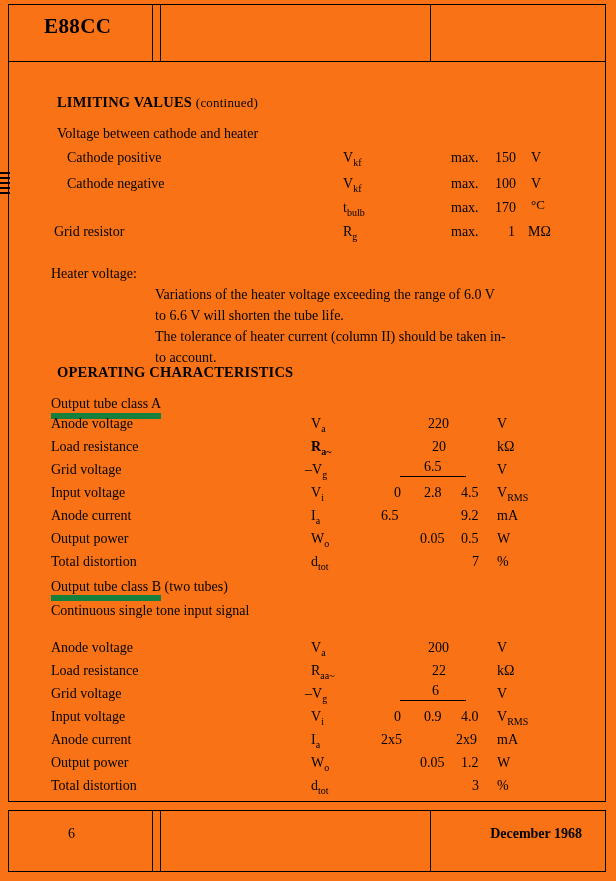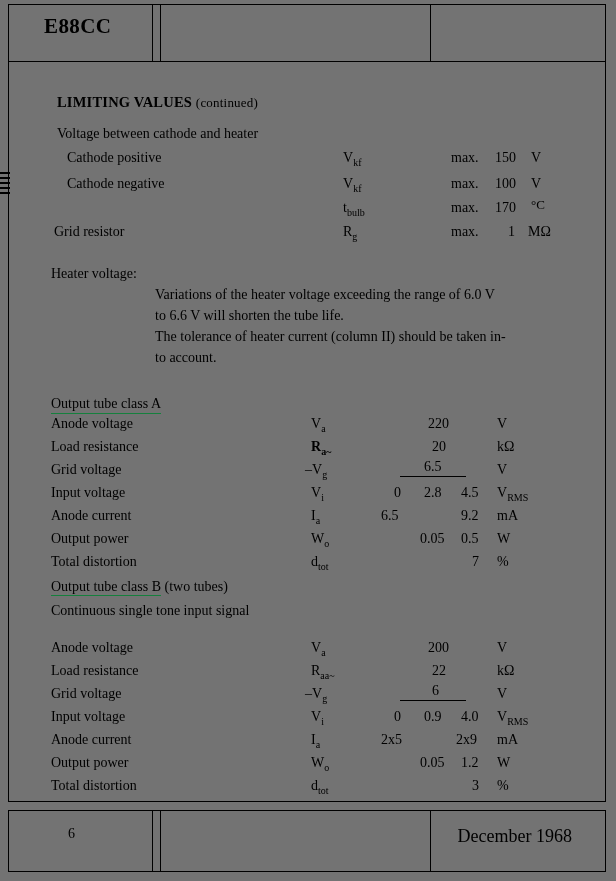--- a/index.html
+++ b/index.html
@@ -13,21 +13,21 @@
     position: relative;
     font-family: "Liberation Serif", serif;
     color: #000;
     overflow: hidden;
   }
   .page {
     position: absolute;
     left: 0; top: 0;
     width: 616px;
     height: 881px;
-    background: #737373;
+    background: #f97316;
   }
 
   
   .frame-top {
     position: absolute;
     left: 8px; top: 4px;
     width: 598px; height: 58px;
     border: 1.5px solid #000;
     box-sizing: border-box;
   }
@@ -74,23 +74,24 @@
   }
 
   .page-num {
     position: absolute;
     left: 68px;
     top: 826px;
     font-size: 14px;
   }
   .date {
     position: absolute;
-    right: 44px;
+    right: 34px;
     top: 826px;
-    font-size: 18px;
+    font-size: 14px;
+    font-weight: bold;
   }
 
   
   .ticks {
     position: absolute;
     left: 0px;
     top: 172px;
     width: 10px;
   }
   .ticks span {
@@ -120,21 +121,21 @@
     font-size: 13px;
   }
 
   .txt {
     position: absolute;
     font-size: 14px;
     white-space: nowrap;
   }
 
   .underline {
-    border-bottom: 1px solid #15803d;
+    border-bottom: 6px solid #15803d;
     padding-bottom: 1px;
   }
 
   .sym { position: absolute; font-size: 14px; white-space: nowrap; }
   .sym sub { font-size: 10px; }
   .val { position: absolute; font-size: 14px; white-space: nowrap; }
   .unit { position: absolute; font-size: 14px; white-space: nowrap; }
   .unit sub { font-size: 10px; margin-top: 34px; }
 
   .rule {
@@ -204,20 +205,21 @@
     <div class="val" style="left:451px; top:148px;">max.</div>
     <div class="val" style="left:508px; top:148px;">1</div>
     <div class="unit" style="left:528px; top:148px;">MΩ</div>
 
     <div class="txt" style="left:51px; top:190px;">Heater voltage:</div>
     <div class="txt" style="left:155px; top:211px;">Variations of the heater voltage exceeding the range of 6.0 V</div>
     <div class="txt" style="left:155px; top:232px;">to 6.6 V will shorten the tube life.</div>
     <div class="txt" style="left:155px; top:253px;">The tolerance of heater current (column II) should be taken in-</div>
     <div class="txt" style="left:155px; top:274px;">to account.</div>
 
+    <div class="sec-title" style="left:57px; top:288px;">OPERATING CHARACTERISTICS</div>
 
     <div class="txt underline" style="left:51px; top:320px;">Output tube class A</div>
 
     <div class="txt" style="left:51px; top:340px;">Anode voltage</div>
     <div class="sym" style="left:311px; top:340px;"><span>V</span><sub>a</sub></div>
     <div class="val" style="left:428px; top:340px;">220</div>
     <div class="unit" style="left:497px; top:340px;">V</div>
 
     <div class="txt" style="left:51px; top:363px;">Load resistance</div>
     <div class="sym" style="left:311px; top:363px;font-weight:bold;"><span>R</span><sub>a~</sub></div>

